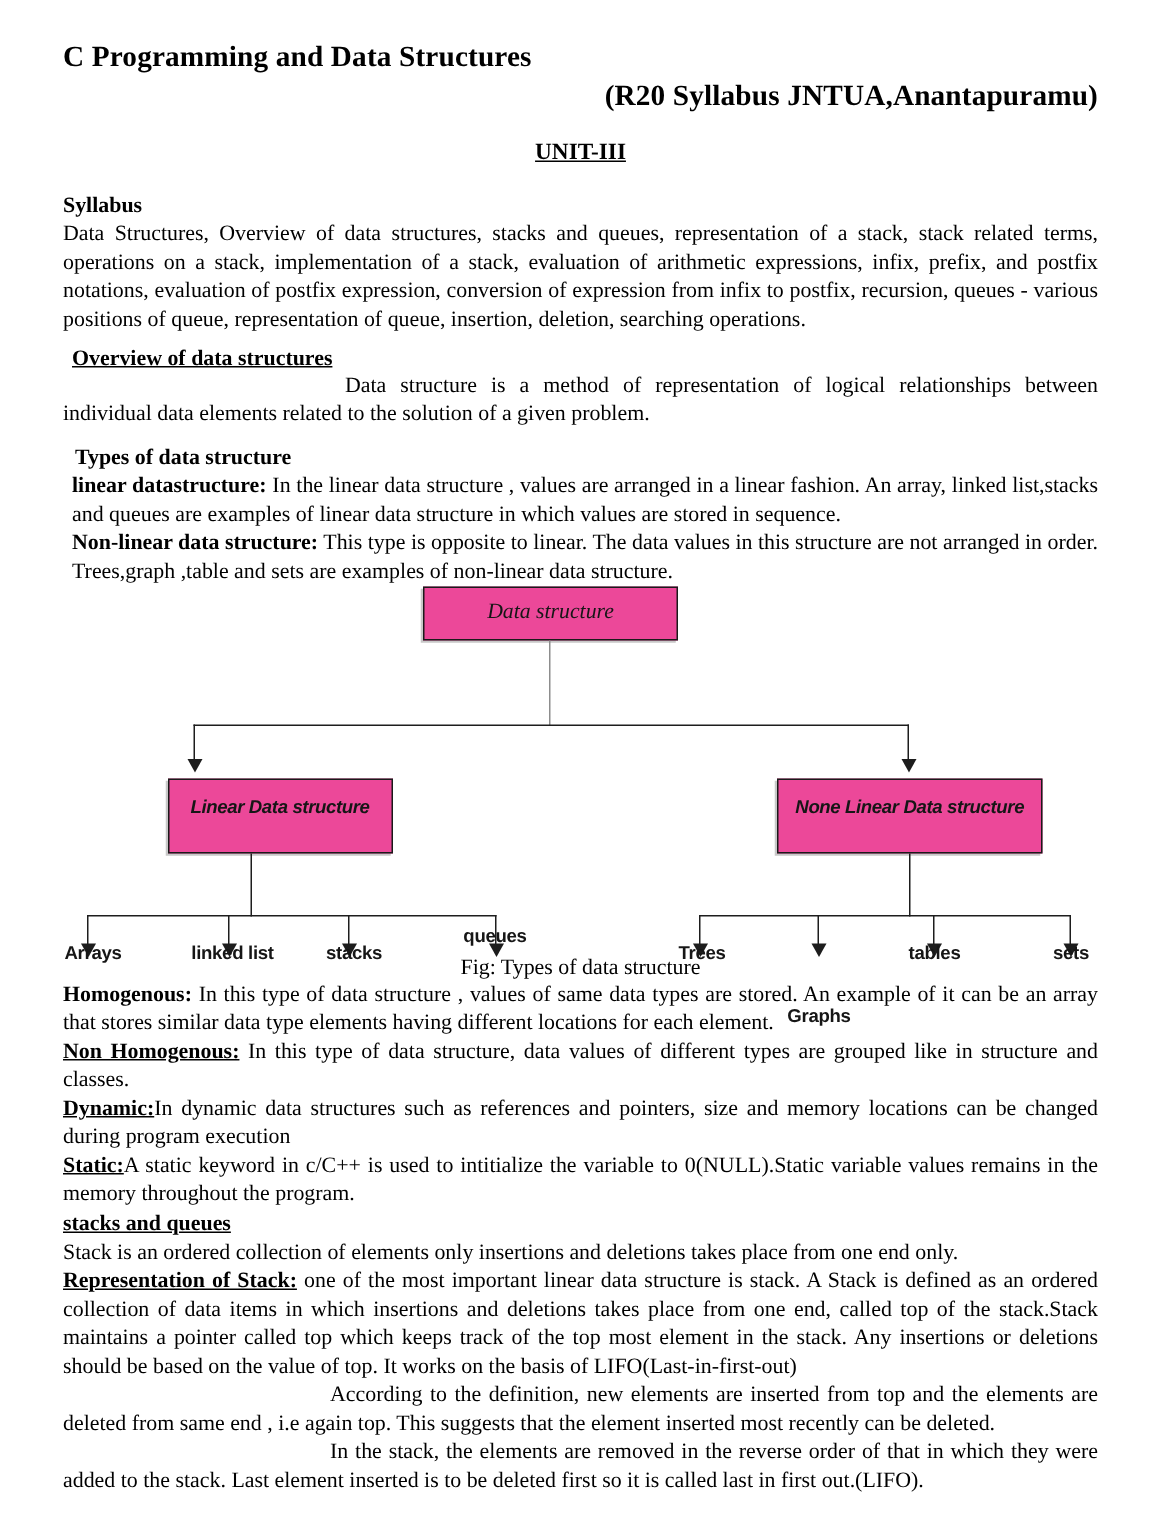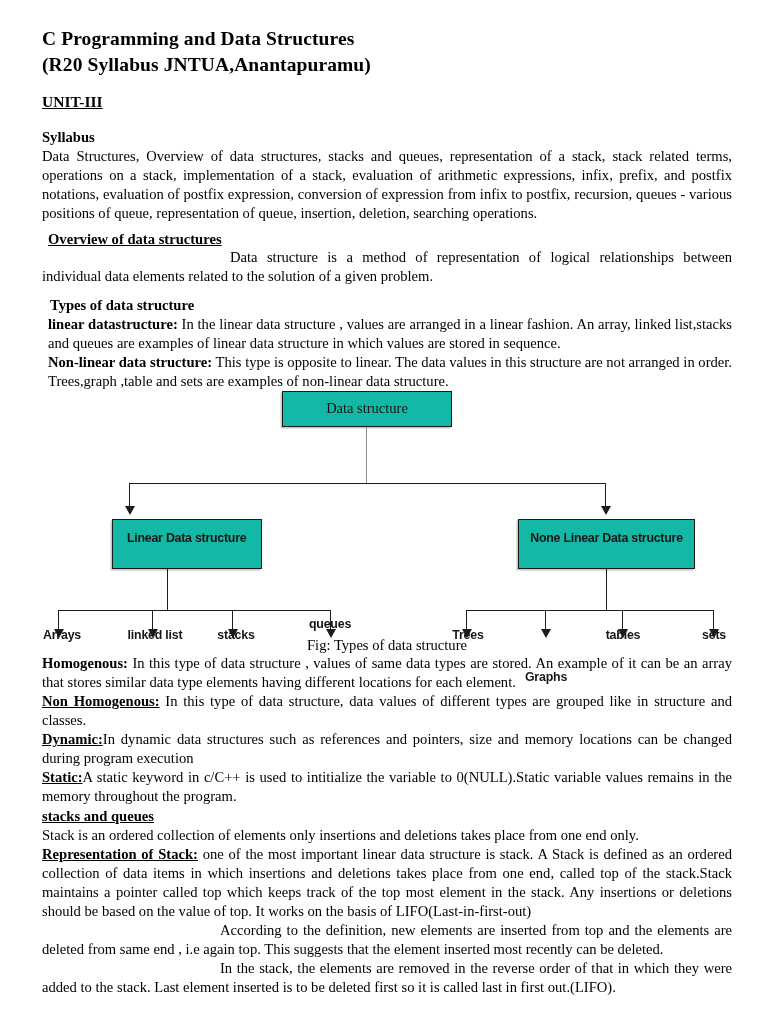--- a/index.html
+++ b/index.html
@@ -27,29 +27,29 @@
   
   .doc-title {
     text-align: left;
     font-size: 19.5px;
     font-weight: bold;
     line-height: 1.32;
     letter-spacing: 0.1px;
     margin: 0;
   }
   .doc-subtitle {
-    text-align: left;
+    text-align: right;
     font-size: 19.5px;
     font-weight: bold;
     line-height: 1.32;
     letter-spacing: 0.1px;
     margin: 0;
   }
   .unit-heading {
-    text-align: left;
+    text-align: center;
     font-size: 15.5px;
     font-weight: bold;
     text-decoration: underline;
     margin: 16px 0 0 0;
   }
 
   .sec-label {
     font-size: 14.6px;
     font-weight: bold;
     margin: 10px 0 0 0;
@@ -84,22 +84,23 @@
   .diagram {
     position: relative;
     width: 768px;
     height: 245px;
     margin-left: -42px;
   }
   .dg-box {
     position: absolute;
     box-sizing: border-box;
     border: 1.3px solid #1a1a1a;
-    background: #14b8a6;
+    background: #ec4899;
     box-shadow: -1.5px 1.5px 0 0 #c8c8c8;
+    font-style: italic;
   }
   .dg-box-top {
     display: flex;
     align-items: center;
     justify-content: center;
     font-family: "Liberation Serif", "DejaVu Serif", serif;
     font-size: 14.5px;
     color: #161616;
   }
   .dg-box-mid {

